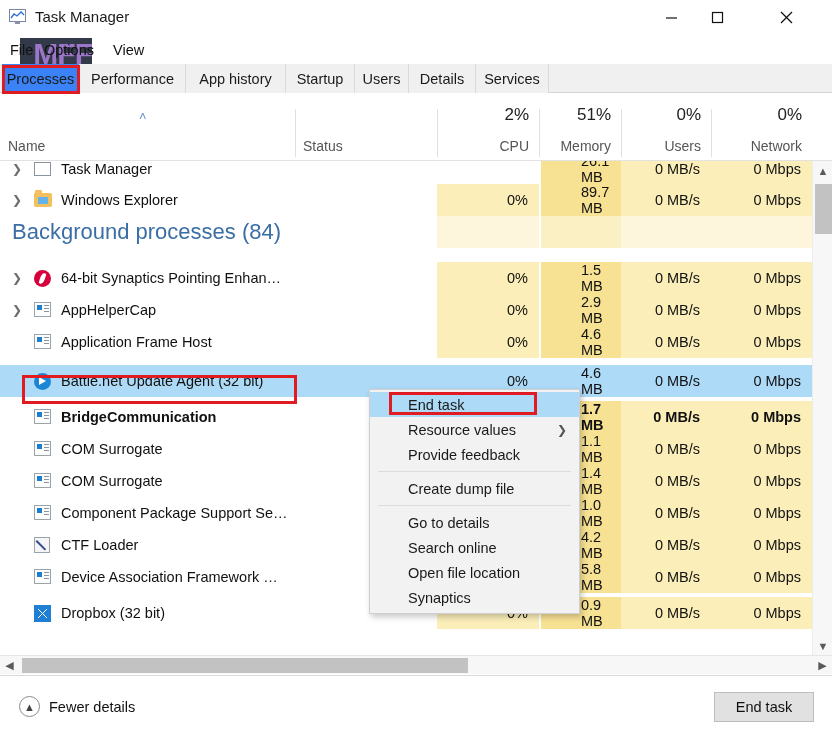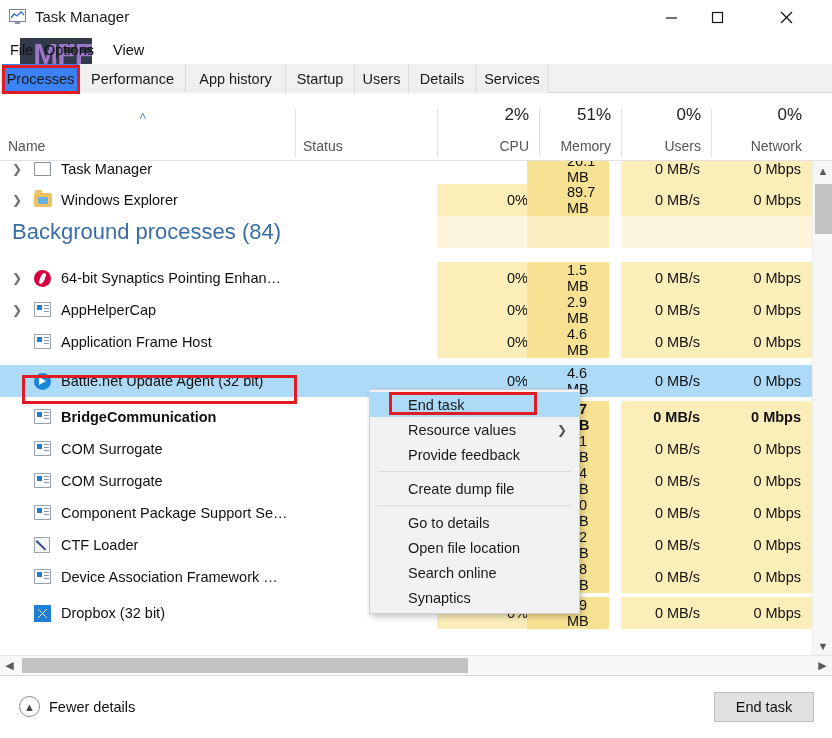--- a/index.html
+++ b/index.html
@@ -177,21 +177,21 @@
   .cell-num {
     position: absolute; top: 0; height: 32px;
     display: flex; align-items: center; justify-content: flex-end;
     font-size: 14.5px;
     color: #111;
     padding-right: 11px;
     font-family: "Liberation Sans", sans-serif;
   }
   .c-status { left: 295px; width: 142px; }
   .c-cpu    { left: 437px; width: 102px; background: #fbeeb9; }
-  .c-mem    { left: 527px; width: 82px;  background: #f7e192; padding-left: 40px; }
+  .c-mem    { left: 541px; width: 82px;  background: #f7e192; padding-left: 40px; }
   .c-disk   { left: 621px; width: 90px;  background: #fbeeb9; }
   .c-net    { left: 711px; width: 101px; background: #fbeeb9; }
 
   .row.selected .c-cpu,
   .row.selected .c-mem,
   .row.selected .c-disk,
   .row.selected .c-net { background: #addaf7; }
   .row.selected .cell-name { background: #addaf7; }
   .row.selected { background: #addaf7; }
 
@@ -709,24 +709,24 @@
       </div>
       <div class="ctx-sep"></div>
       <div class="ctx-item">
         <span>Create dump file</span>
       </div>
       <div class="ctx-sep"></div>
       <div class="ctx-item">
         <span>Go to details</span>
       </div>
       <div class="ctx-item">
+        <span>Search online</span>
+      </div>
+      <div class="ctx-item">
         <span>Open file location</span>
-      </div>
-      <div class="ctx-item">
-        <span>Search online</span>
       </div>
       <div class="ctx-item">
         <span>Synaptics</span>
       </div>
     </div>
 
   <div class="anno anno-tab"></div>
   <div class="anno anno-row"></div>
   <div class="anno anno-endtask"></div>
 

